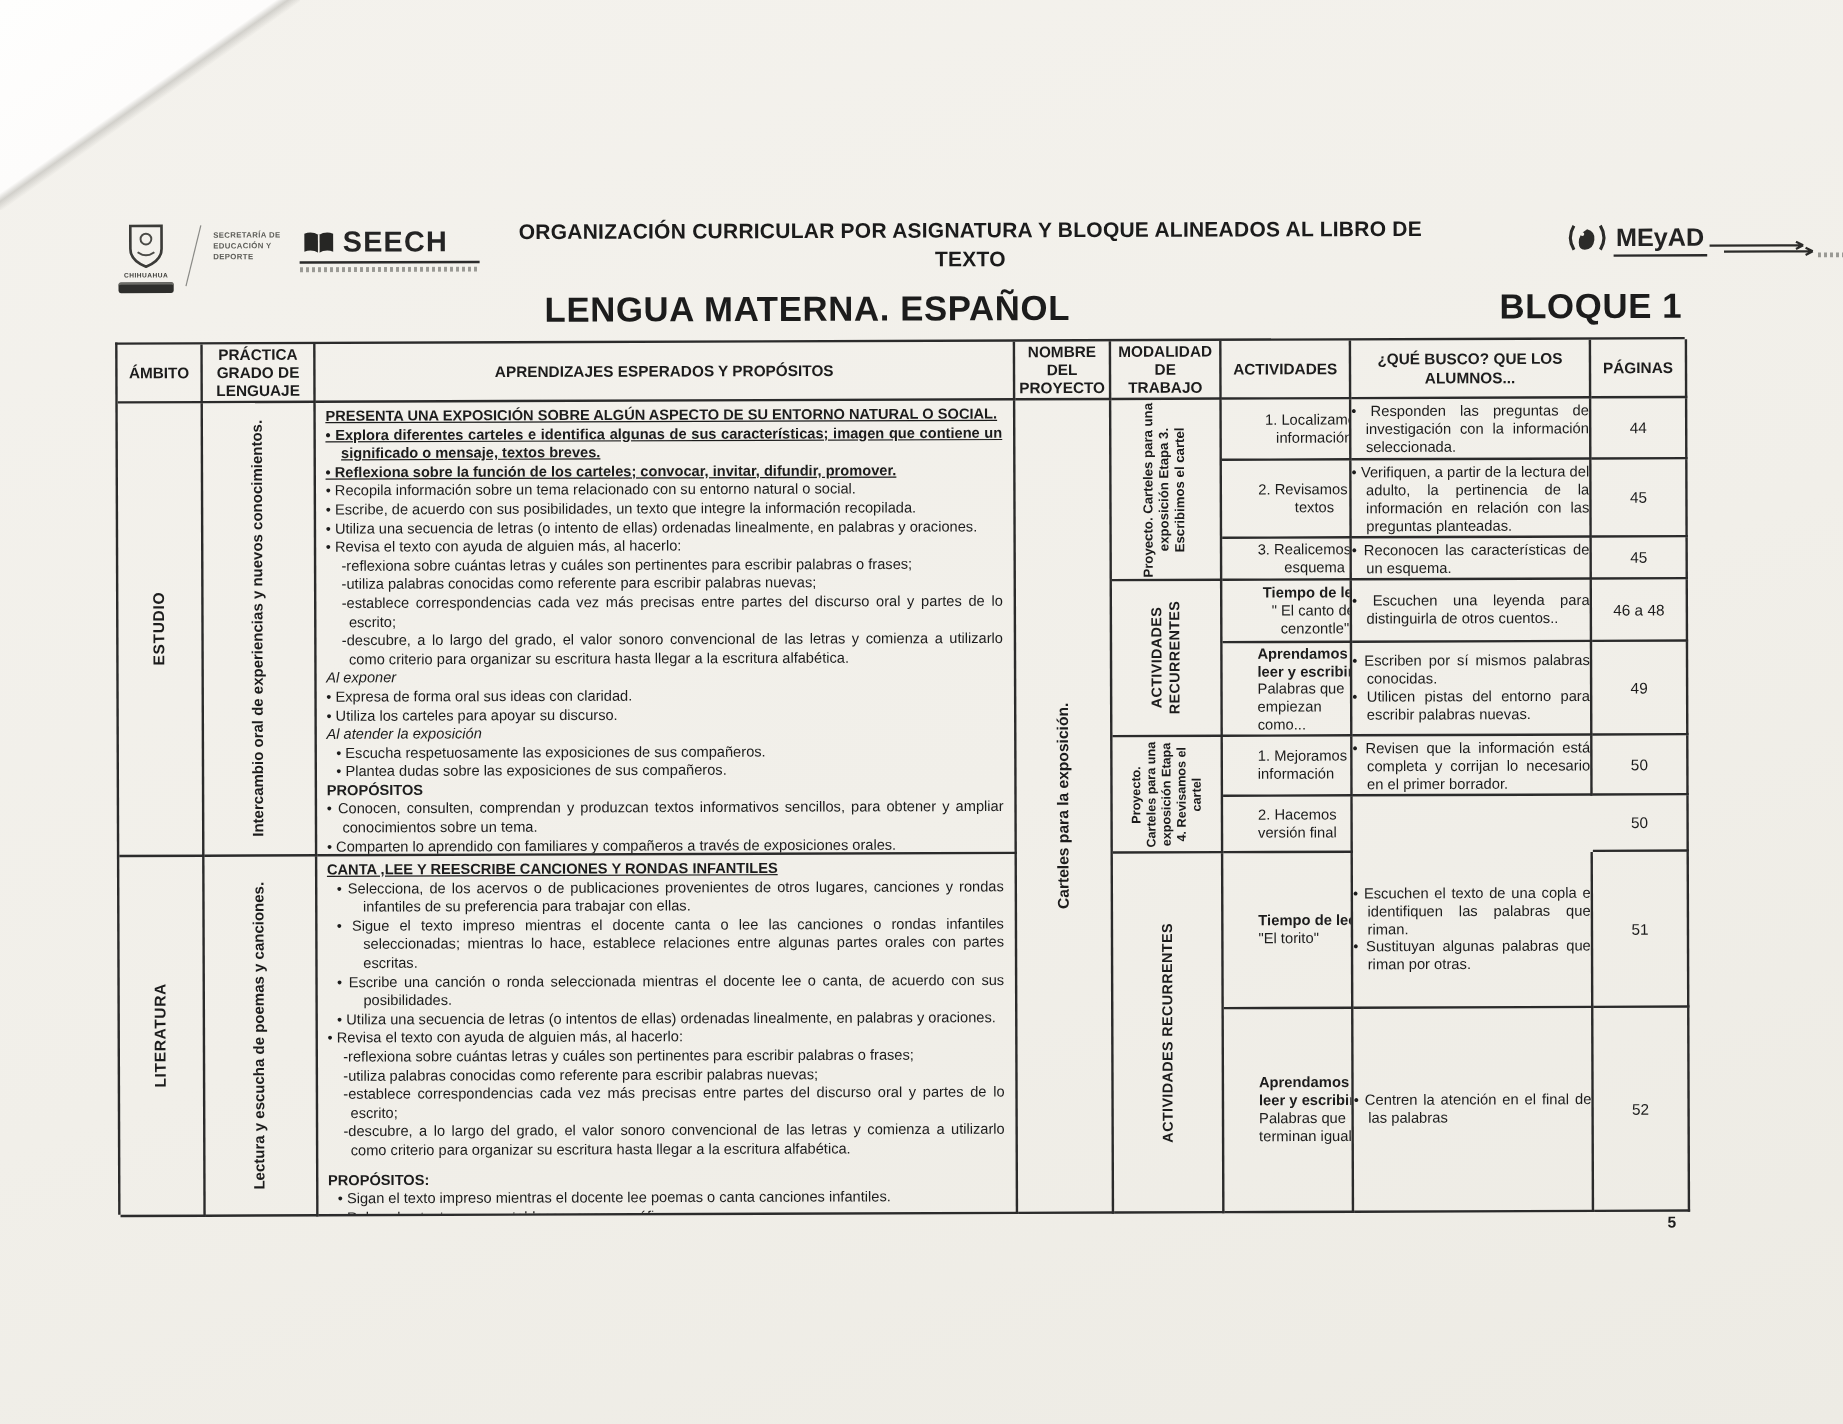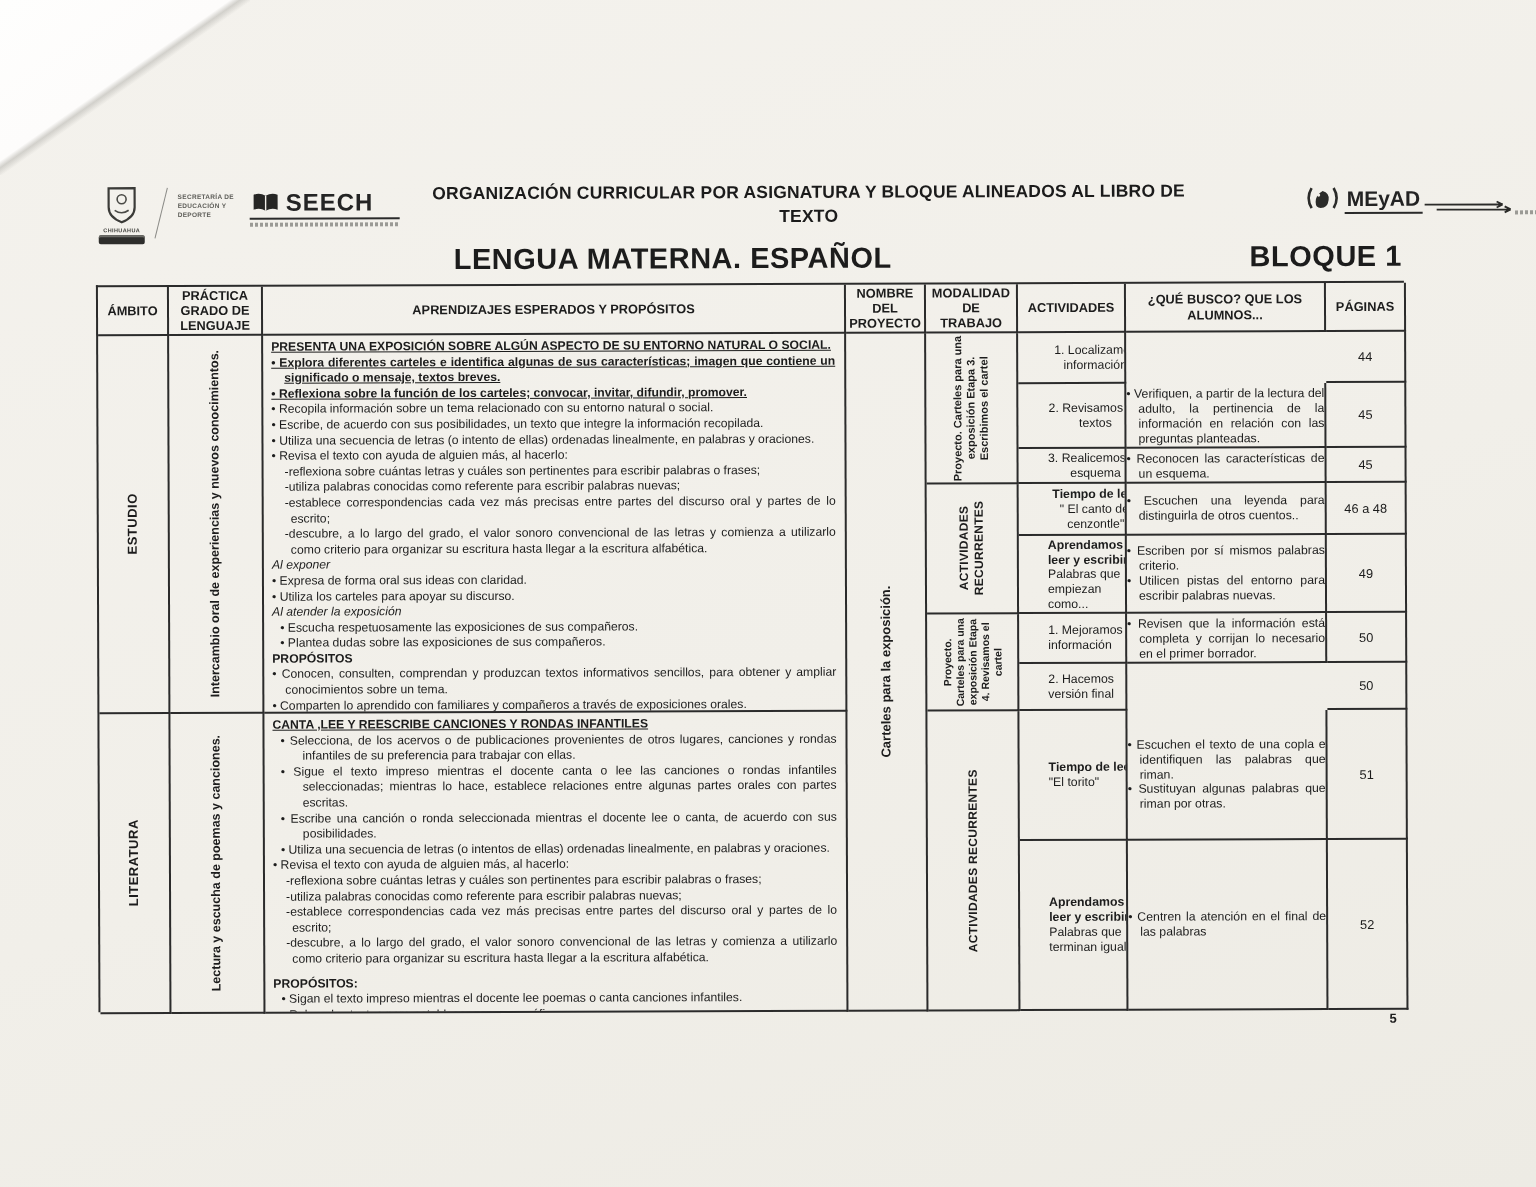--- a/index.html
+++ b/index.html
@@ -243,31 +243,34 @@
       </div>
     <div class="tc vc act" style="grid-area:9/6/10/7">
         <div class="ln lb">Tiempo de leer</div>
         <div class="ln l">"El torito"</div>
       </div>
     <div class="tc vc act" style="grid-area:10/6/11/7">
         <div class="ln lb">Aprendamos a leer y escribir</div>
         <div class="ln l">Palabras que terminan igual.</div>
       </div>
 
+    <div class="tc vc busco" style="grid-area:2/7/3/8">
+        <div class="ln jb">• Responden las preguntas de investigación con la información seleccionada.</div>
+      </div>
     <div class="tc vc busco" style="grid-area:3/7/4/8">
         <div class="ln jb">• Verifiquen, a partir de la lectura del adulto, la pertinencia de la información en relación con las preguntas planteadas.</div>
       </div>
     <div class="tc vc busco" style="grid-area:4/7/5/8">
         <div class="ln jb">• Reconocen las características de un esquema.</div>
       </div>
     <div class="tc vc busco" style="grid-area:5/7/6/8">
         <div class="ln jb">• Escuchen una leyenda para distinguirla de otros cuentos..</div>
       </div>
     <div class="tc vc busco" style="grid-area:6/7/7/8">
-        <div class="ln jb">• Escriben por sí mismos palabras criterio.</div>
+        <div class="ln jb">• Escriben por sí mismos palabras conocidas.</div>
         <div class="ln jb">• Utilicen pistas del entorno para escribir palabras nuevas.</div>
       </div>
     <div class="tc vc busco" style="grid-area:7/7/8/8">
         <div class="ln jb">• Revisen que la información está completa y corrijan lo necesario en el primer borrador.</div>
       </div>
     <div class="tc vc busco" style="grid-area:9/7/10/8">
         <div class="ln jb">• Escuchen el texto de una copla e identifiquen las palabras que riman.</div>
         <div class="ln jb">• Sustituyan algunas palabras que riman por otras.</div>
       </div>
     <div class="tc vc busco" style="grid-area:10/7/11/8">

